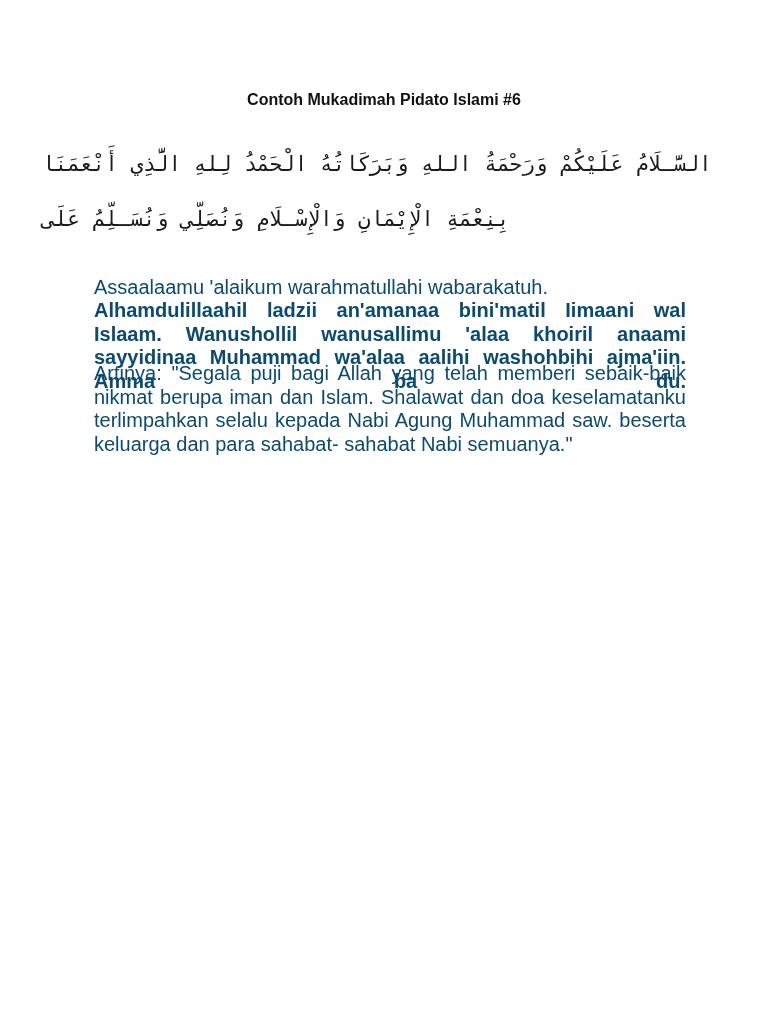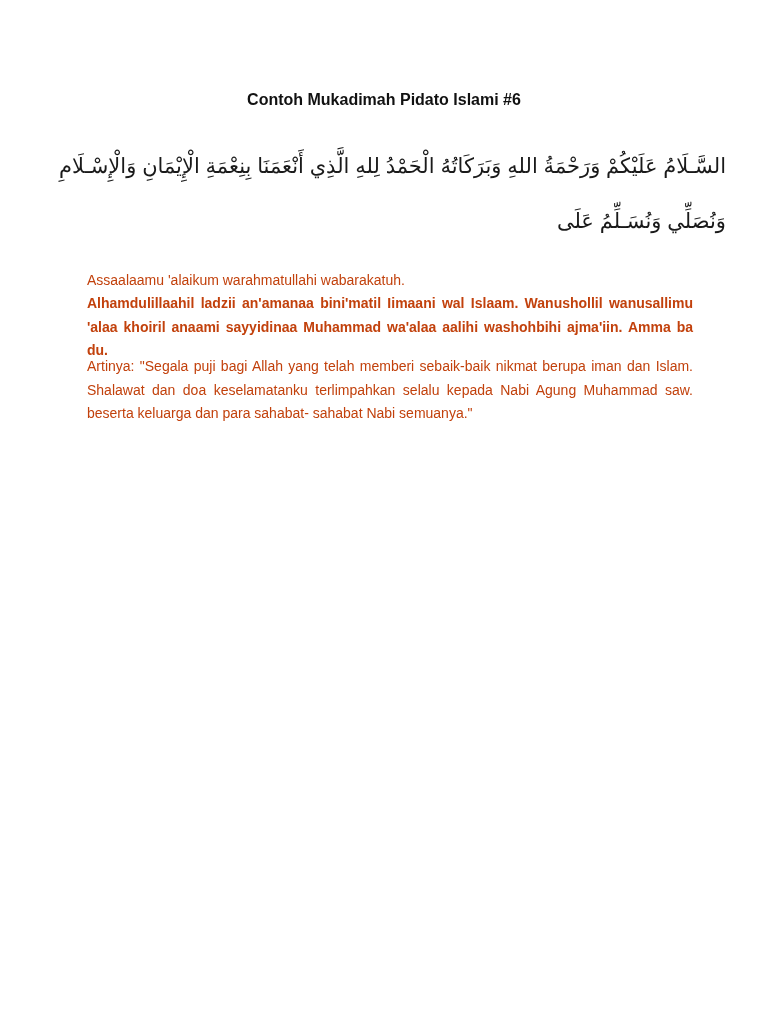--- a/index.html
+++ b/index.html
@@ -28,39 +28,39 @@
     font-weight: bold;
     color: #111111;
   }
   .arabic-block {
     position: absolute;
     top: 138px;
     left: 42px;
     right: 42px;
     direction: rtl;
     unicode-bidi: embed;
-    text-align: right;
-    font-family: Liberation Sans, sans-serif;
+    text-align: left;
+    font-family: Liberation Mono, monospace;
     font-size: 21px;
     line-height: 55px;
     color: #1a1a1a;
   }
   .ar-line {
     display: block;
     white-space: normal;
   }
   .para {
     position: absolute;
     left: 86px;
     right: 74px;
-    margin: 1px;
+    margin: 8px;
     font-family: "Liberation Sans", sans-serif;
-    font-size: 14px;
+    font-size: 20px;
     line-height: 23.5px;
-    color: #c2410c;
+    color: #0c4a6e;
     text-align: left;
   }
   .p-salam { top: 268px; }
   .p-translit {
     top: 291px;
     text-align: justify;
     text-align-last: justify;
     font-weight: bold;
   }
   .p-translation {

